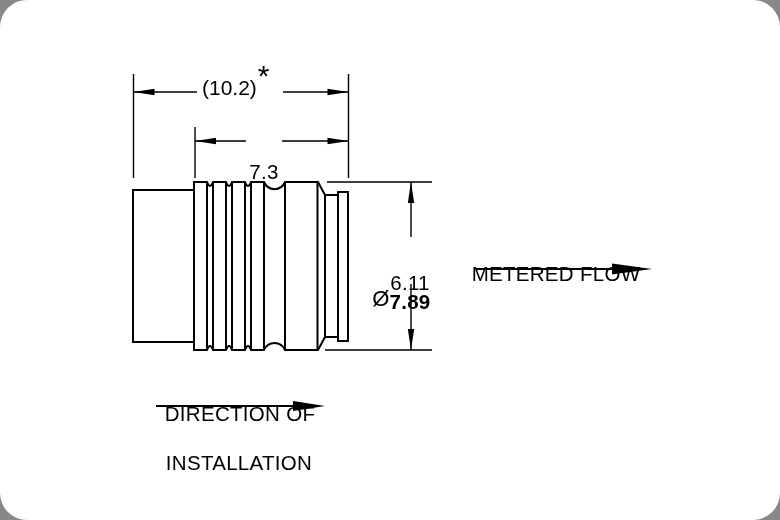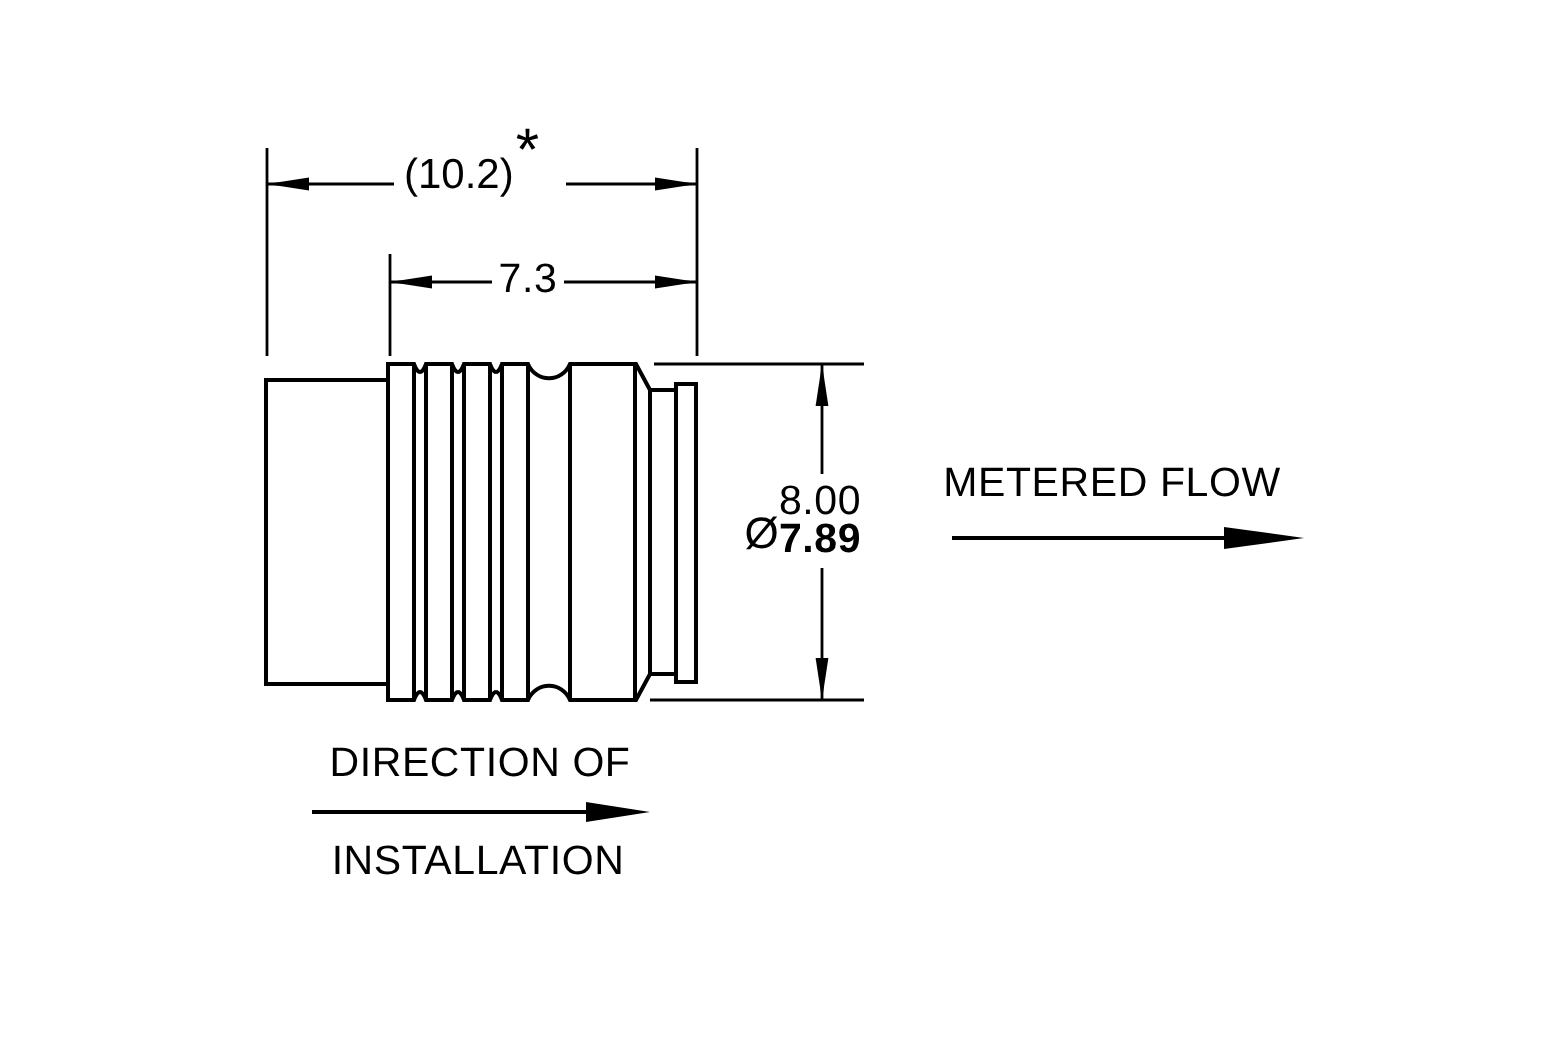--- a/index.html
+++ b/index.html
@@ -5,34 +5,36 @@
   :root{ --line-color:#000000; --bg-color:#ffffff; }
   html,body{ margin:0; padding:0; }
   body{ background:#888; }
   .canvas{
     position:relative;
     width:780px; height:520px;
     background:var(--bg-color);
     overflow:hidden;
     font-family:"Liberation Sans", sans-serif;
     color:var(--line-color);
+    border-radius:27px;
   }
   .canvas svg{ position:absolute; left:0; top:0; }
   .stroke{ stroke:var(--line-color); fill:none; }
   .w2{ stroke-width:2px; }
   .w14{ stroke-width:1.4px; }
   .fillc{ fill:var(--line-color); stroke:none; }
   .whitefill{ fill:var(--bg-color); }
   .lbl{
     position:absolute;
     transform:translate(-50%,-50%);
     white-space:nowrap;
     font-size:20.5px;
     line-height:1;
     letter-spacing:0.3px;
+    margin-top:32px;
   }
   .dim-overall{
     position:absolute;
     left:202px; top:78px;
     display:flex; align-items:flex-start;
     white-space:nowrap;
     font-size:21px; line-height:20px;
   }
   .dim-overall .note{
     font-size:30px; line-height:20px;
@@ -100,21 +102,21 @@
   </svg>
 
   <div class="dim-overall">
     <span>(10.2)</span>
       <span class="note">*</span>
   </div>
 
   <div class="lbl" style="left:264px; top:140px;">7.3</div>
 
   <div class="lbl dia-symbol" style="left:381px; top:267px;">Ø</div>
-  <div class="lbl" style="left:410px; top:251px;">8.00</div>
+  <div class="lbl" style="left:410px; top:251px;">6.11</div>
   <div class="lbl" style="left:410px; top:270px;font-weight:bold;">7.89</div>
 
   <div class="lbl" style="left:556px; top:242px;">METERED FLOW</div>
 
   <div class="lbl" style="left:239px; top:431px;">INSTALLATION</div>
   <div class="lbl" style="left:240px; top:382px;">DIRECTION OF</div>
 
 </div>
 
 </body></html>

